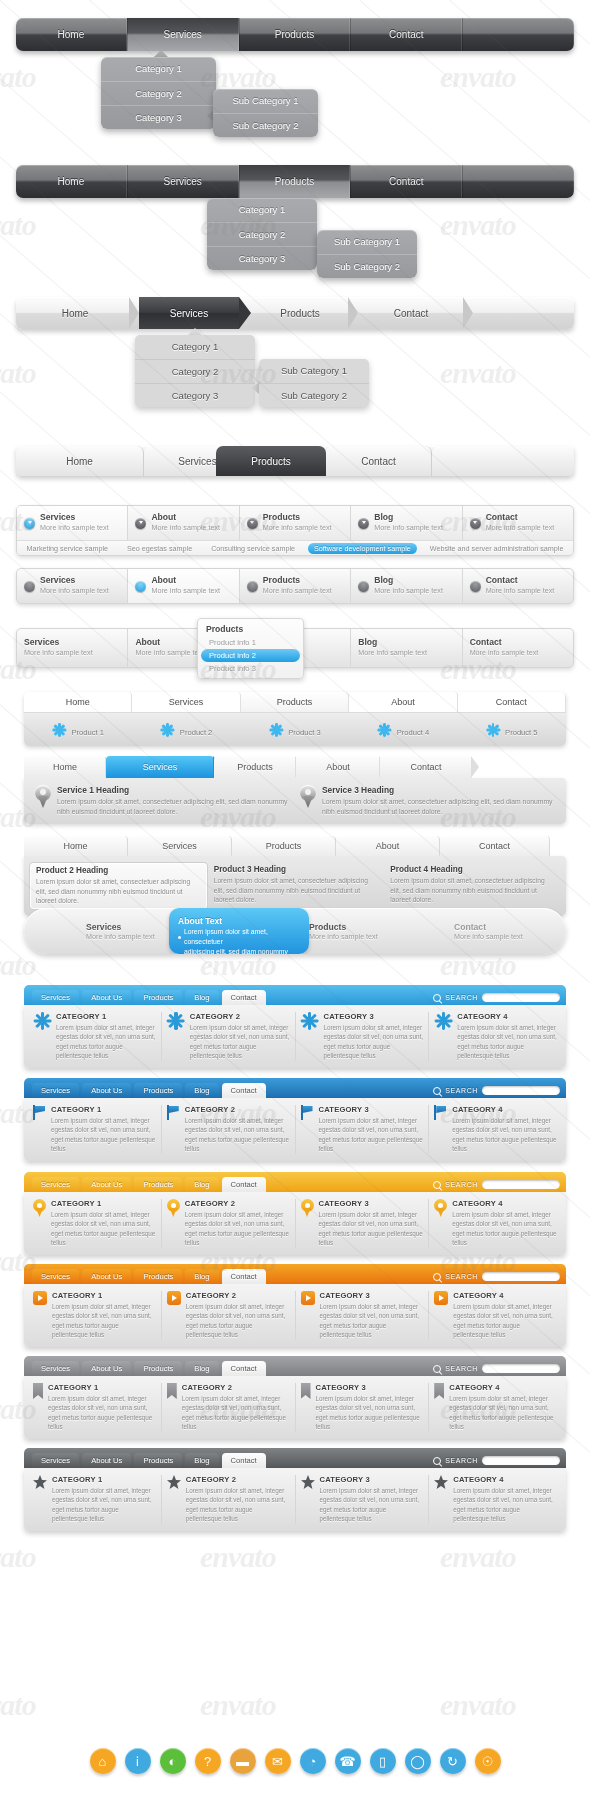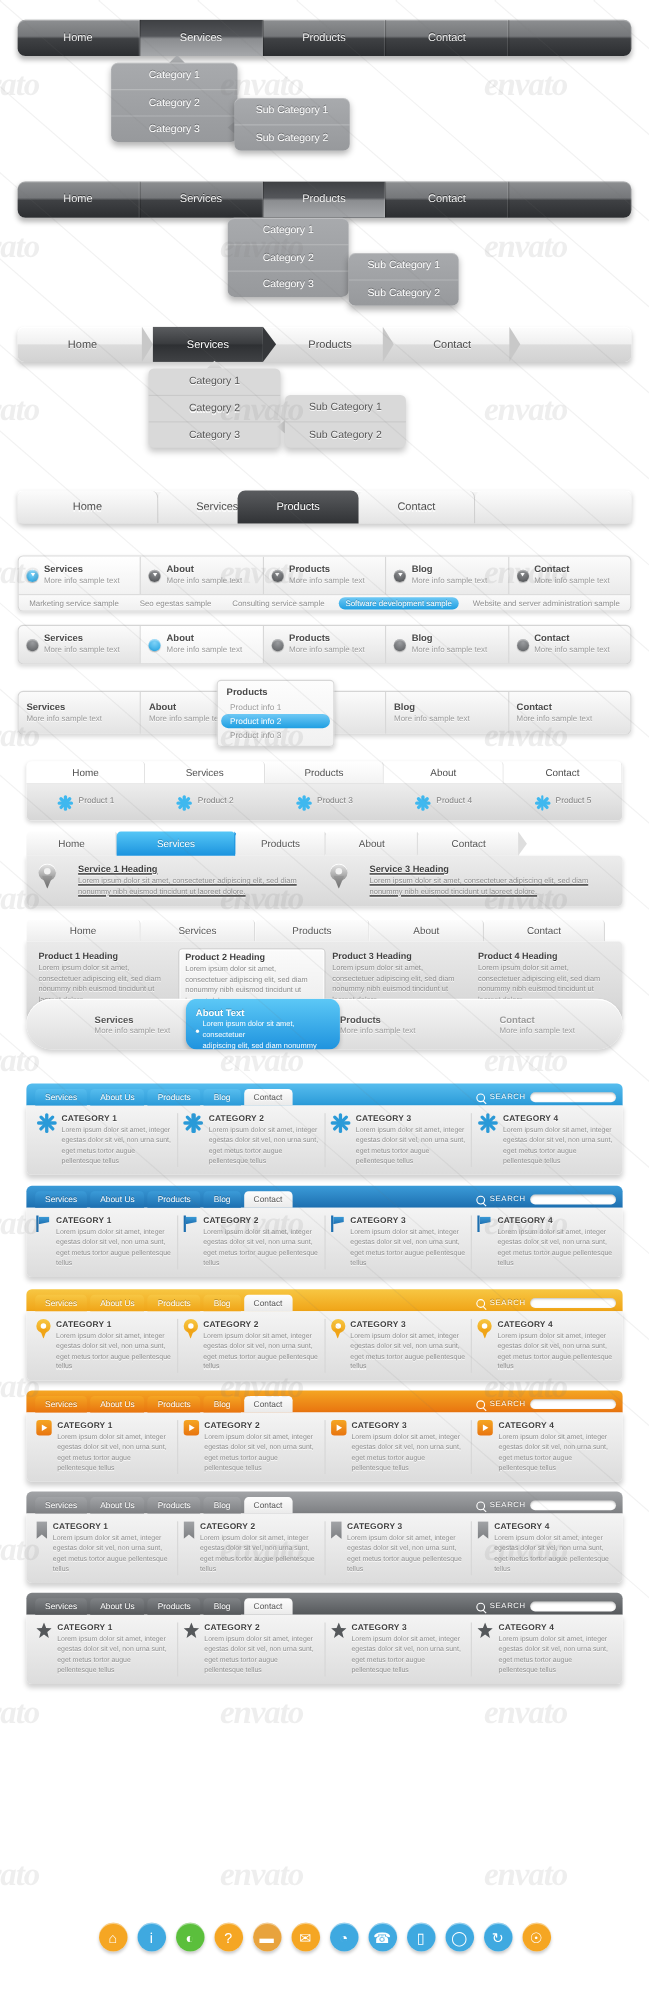--- a/index.html
+++ b/index.html
@@ -113,21 +113,21 @@
   .flyout .fi.on{background:linear-gradient(to bottom,#6fc9f5,#1f9fe2);color:#fff;text-shadow:none;}
 
   
   .ptabs{display:flex;height:20px;}
   .ptabs .pt{flex:1;display:flex;align-items:center;justify-content:center;font-size:9px;
     color:#4e4e4e;text-shadow:0 1px 0 #fff;background:#fff;border-right:1px solid #e0e0e0;
     border-radius:4px 4px 0 0;}
   .ptabs .pt.on{background:linear-gradient(to bottom,#fff,#f3f3f3);font-weight:normal;}
   .prow{display:flex;align-items:center;height:34px;
     background:linear-gradient(to bottom,#ededed,#d6d6d6);border-top:1px solid #dcdcdc;}
-  .prow .pc{flex:1;display:flex;align-items:flex-start;justify-content:center;gap:5px;}
+  .prow .pc{flex:1;display:flex;align-items:flex-end;justify-content:center;gap:5px;}
   .prow .pl{font-size:7.6px;color:#7d7d7d;text-shadow:0 1px 0 #fff;}
 
   .star{width:14px;height:14px;position:relative;flex:none;}
   .star i{position:absolute;left:5.6px;top:0;width:2.8px;height:14px;border-radius:1.4px;background:#3fb8ef;}
   .star i:nth-child(2){transform:rotate(45deg);}
   .star i:nth-child(3){transform:rotate(90deg);}
   .star i:nth-child(4){transform:rotate(135deg);}
 
   
   .arrowtabs{height:22px;position:relative;}
@@ -135,21 +135,21 @@
      font-size:9px;color:#555;text-shadow:0 1px 0 #fff;
      background:linear-gradient(to bottom,#fdfdfd,#ececec);border-radius:4px 4px 0 0;}
   .arrowtabs .at.on{background:linear-gradient(to bottom,#55c6f6,#1b93de);color:#fff;text-shadow:0 -1px 0 rgba(0,0,0,.25);}
   .arrowtabs .sep{position:absolute;top:0;width:0;height:0;border-top:11px solid transparent;
      border-bottom:11px solid transparent;border-left:8px solid #dedede;}
   .arrowtabs .sepb{position:absolute;top:0;width:0;height:0;border-top:11px solid transparent;
      border-bottom:11px solid transparent;border-left:9px solid #1b93de;}
 
   .svcbody{display:flex;background:linear-gradient(to bottom,#ececec,#d8d8d8);
      border-radius:0 4px 5px 5px;box-shadow:0 2px 4px rgba(0,0,0,.15);padding:7px 6px;}
-  .svccol{flex:1;display:flex;gap:20px;padding:0 5px;text-decoration:underline;}
+  .svccol{flex:1;display:flex;gap:6px;padding:0 5px;}
   .pin{width:16px;height:24px;flex:none;position:relative;}
   .pin .b{position:absolute;top:0;left:0;width:16px;height:16px;border-radius:50%;
      background:linear-gradient(to bottom,#e9e9e9,#8d8d8d);box-shadow:inset 0 1px 0 #fff;}
   .pin .c{position:absolute;top:11px;left:3px;width:10px;height:12px;
      background:linear-gradient(to bottom,#9a9a9a,#6e6e6e);clip-path:polygon(0 0,100% 0,50% 100%);}
   .pin .d{position:absolute;top:4px;left:5px;width:6px;height:6px;border-radius:50%;background:#f2f2f2;}
   .svch{font-size:8.4px;font-weight:bold;color:#3f3f3f;text-shadow:0 1px 0 #fff;margin-bottom:2px;}
   .svcp{font-size:6.8px;color:#8a8a8a;line-height:1.45;text-shadow:0 1px 0 #fff;}
 
   
@@ -580,24 +580,20 @@
     <div class="sec" style="top: 836px;">
       <div style="padding:0 24px;">
         <div class="ftabs">
           <div class="ft" style="left:0px;width:104px">Home</div>
           <div class="ft" style="left:104px;width:104px">Services</div>
           <div class="ft" style="left:208px;width:104px">Products</div>
           <div class="ft" style="left:312px;width:104px">About</div>
           <div class="ft" style="left:416px;width:110px">Contact</div>
         </div>
         <div class="pbody">
-          <div class="pcol">
-      <div class="pch">Product 1 Heading</div>
-      <div class="pcp">Lorem ipsum dolor sit amet, consectetuer adipiscing elit, sed diam nonummy nibh euismod tincidunt ut laoreet dolore.</div>
-          </div>
           <div class="pcol sel">
       <div class="pch">Product 2 Heading</div>
       <div class="pcp">Lorem ipsum dolor sit amet, consectetuer adipiscing elit, sed diam nonummy nibh euismod tincidunt ut laoreet dolore.</div>
           </div>
           <div class="pcol">
       <div class="pch">Product 3 Heading</div>
       <div class="pcp">Lorem ipsum dolor sit amet, consectetuer adipiscing elit, sed diam nonummy nibh euismod tincidunt ut laoreet dolore.</div>
           </div>
           <div class="pcol">
       <div class="pch">Product 4 Heading</div>

